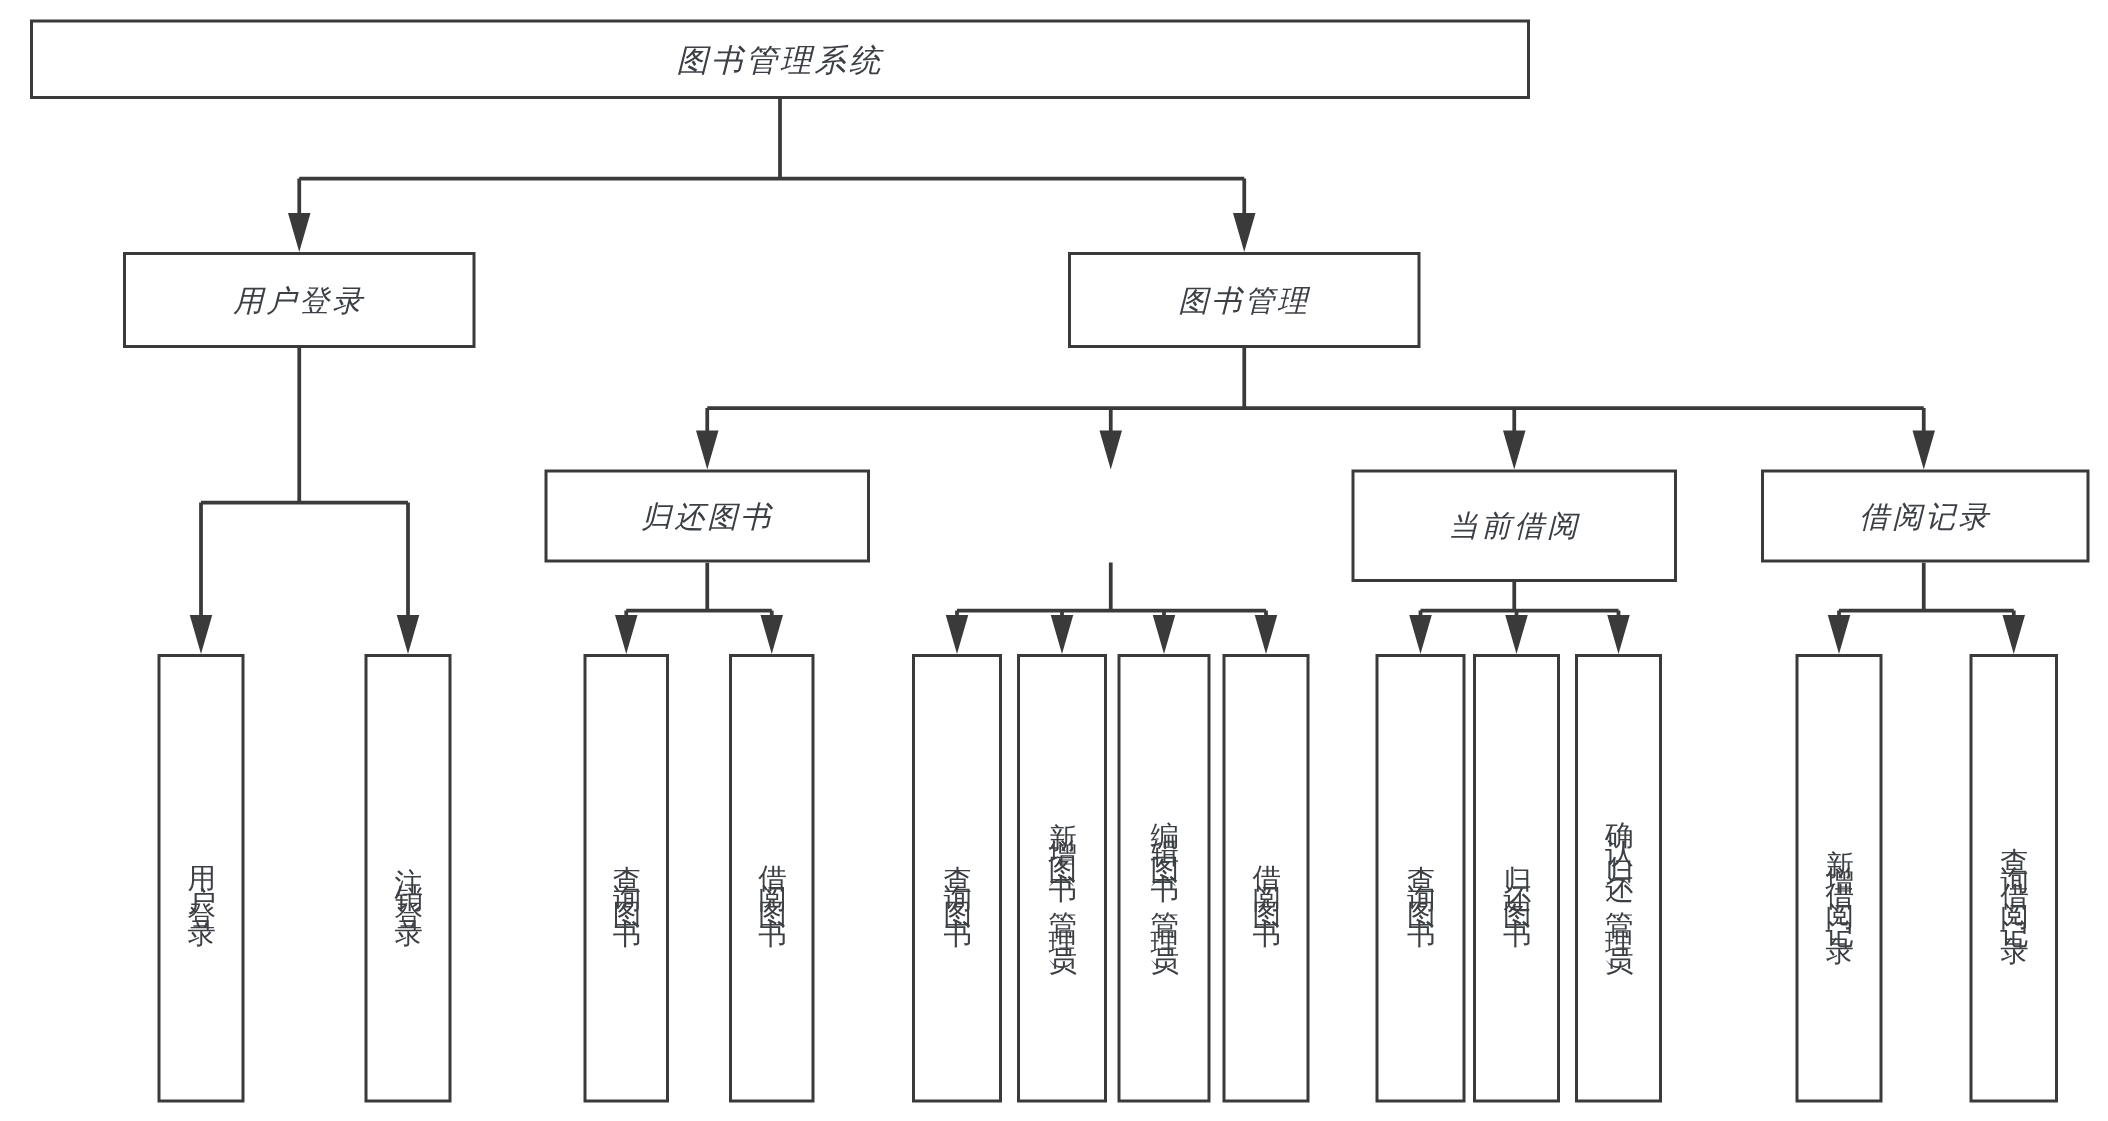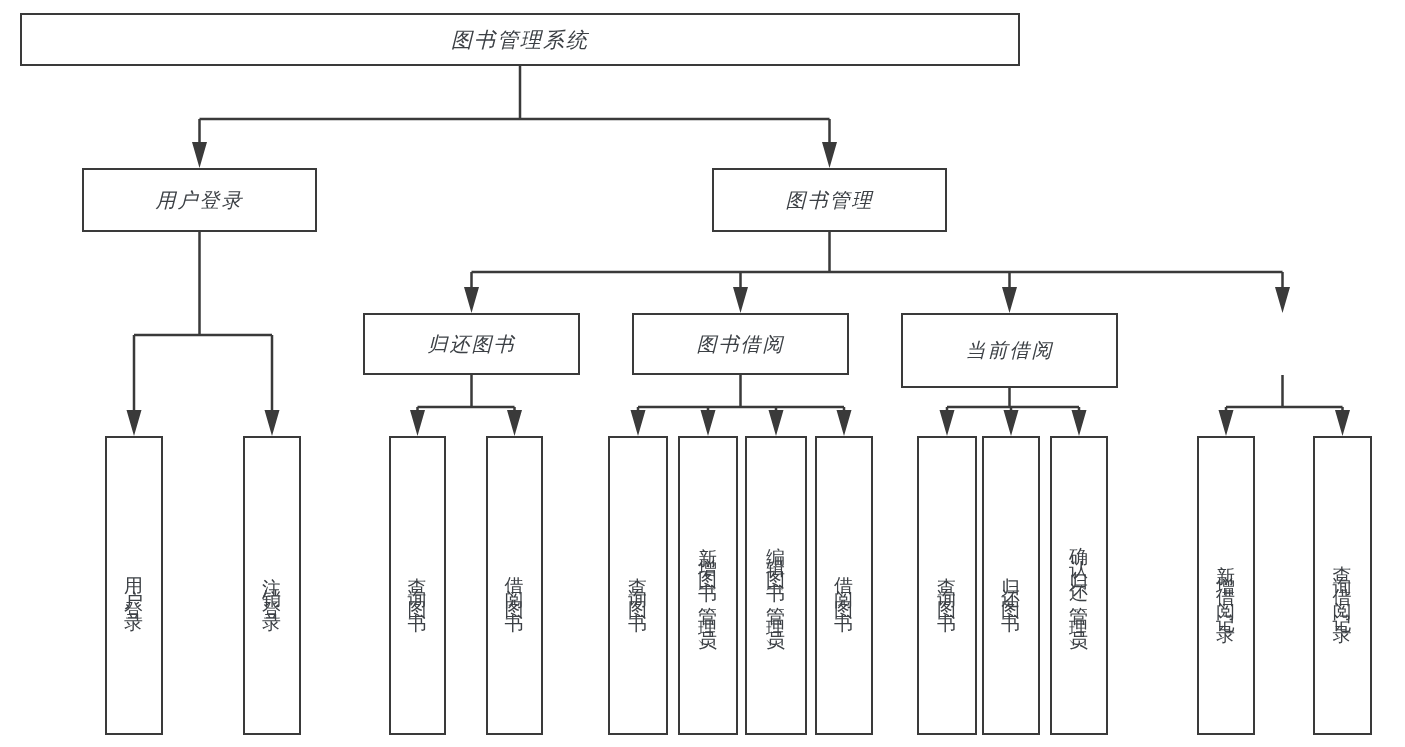--- a/index.html
+++ b/index.html
@@ -72,25 +72,25 @@
   <div class="hnode" style="left:82px;top:168px;width:235px;height:64px">
     <span>用户登录</span>
   </div>
   <div class="hnode" style="left:712px;top:168px;width:235px;height:64px">
     <span>图书管理</span>
   </div>
 
   <div class="hnode" style="left:363px;top:313px;width:217px;height:62px">
     <span>归还图书</span>
   </div>
-  <div class="hnode" style="left:632px;top:313px;width:217px;height:62px">
-    <span>图书借阅</span>
-  </div>
   <div class="hnode" style="left:901px;top:313px;width:217px;height:75px">
     <span>当前借阅</span>
+  </div>
+  <div class="hnode" style="left:1174px;top:313px;width:219px;height:62px">
+    <span>借阅记录</span>
   </div>
 
   <div class="vnode" style="left:105px;top:436px;width:58px;height:299px">
     <span>用户登录</span>
   </div>
   <div class="vnode" style="left:243px;top:436px;width:58px;height:299px">
     <span>注销登录</span>
   </div>
 
   <div class="vnode" style="left:389px;top:436px;width:57px;height:299px">

